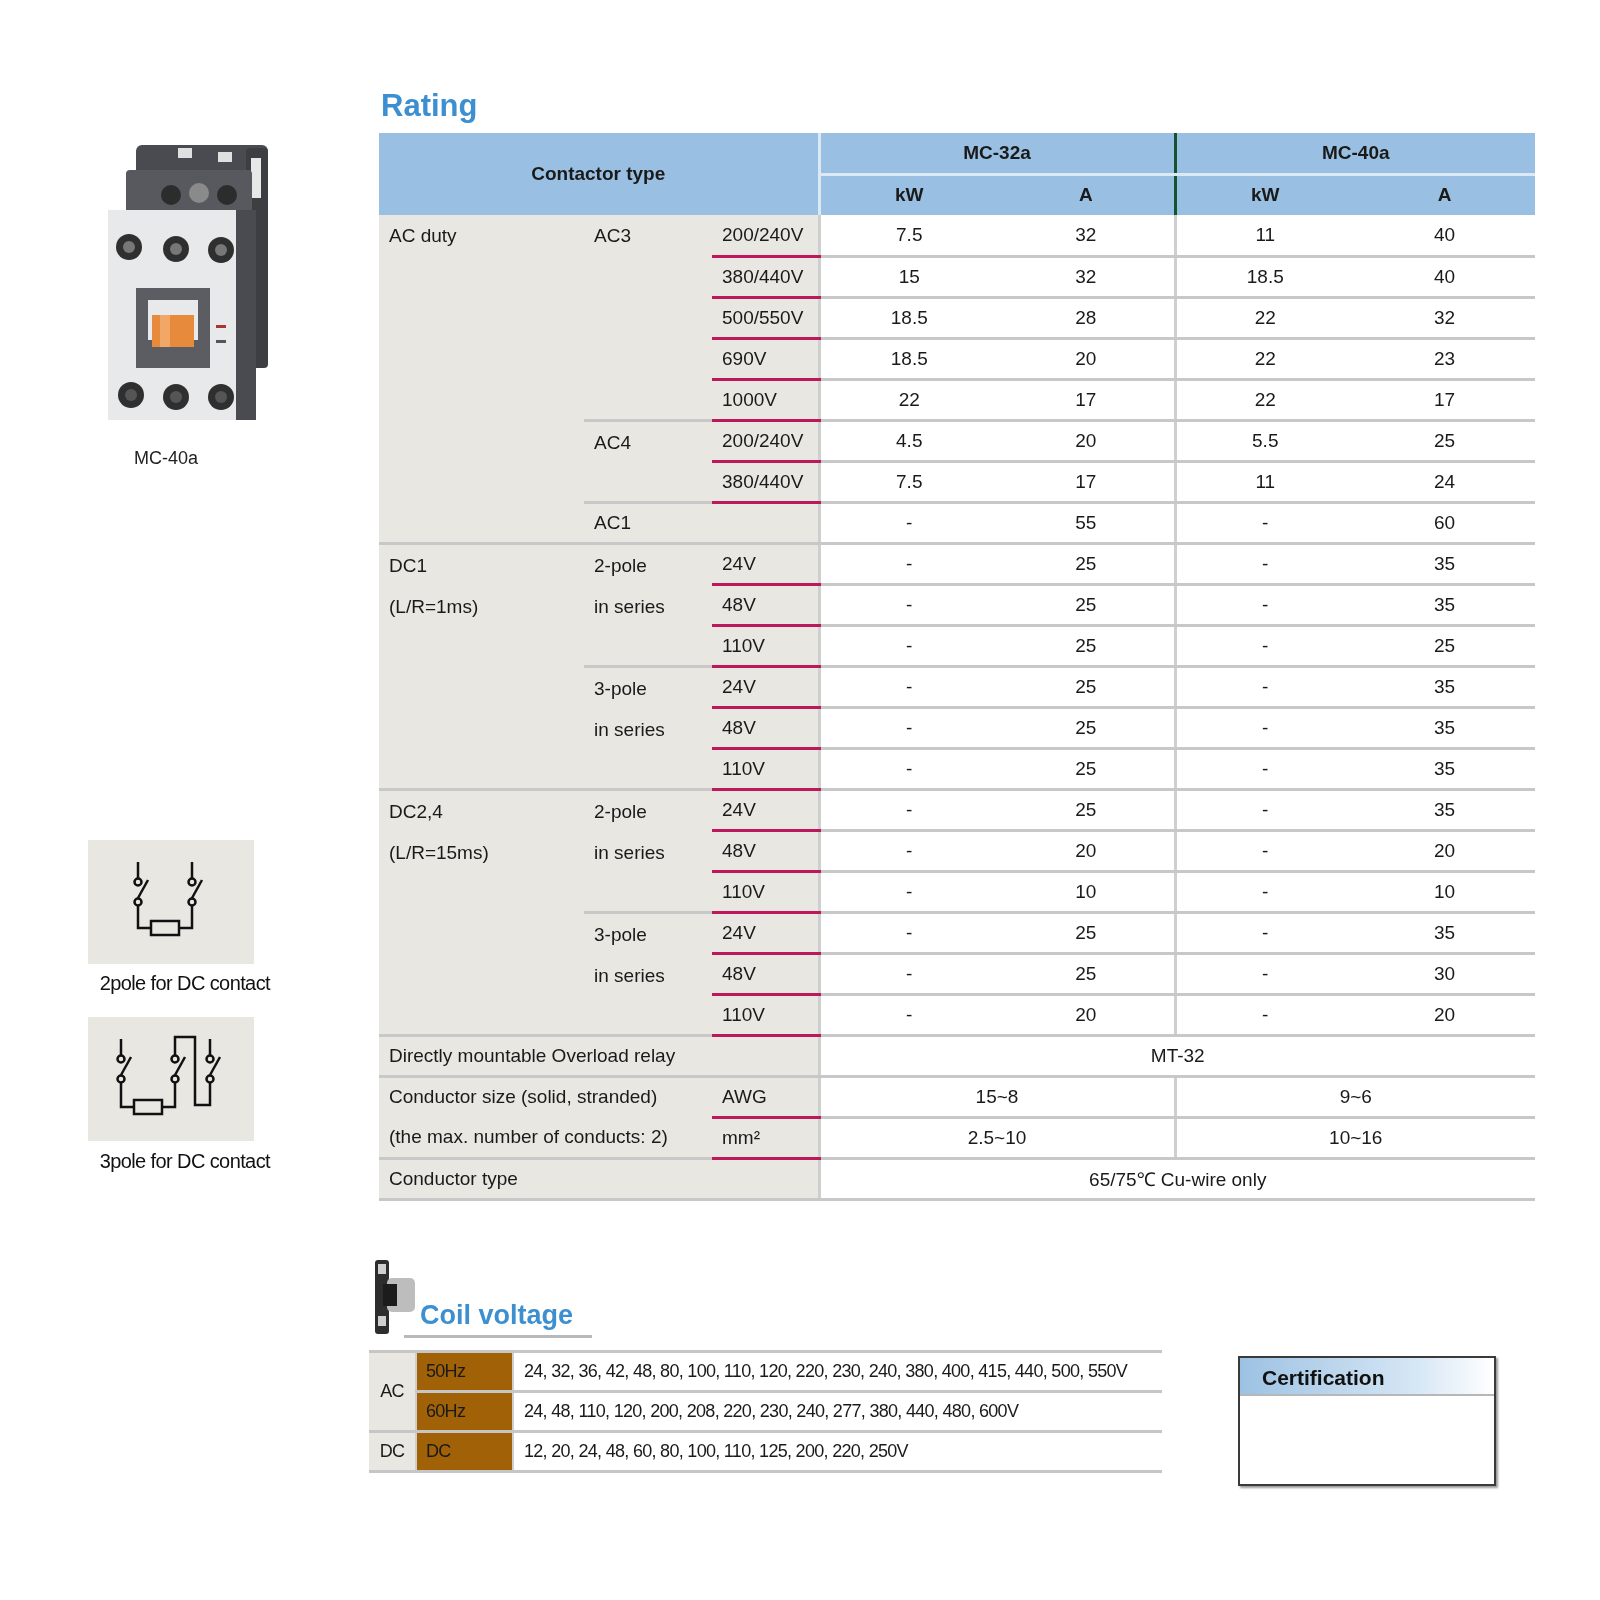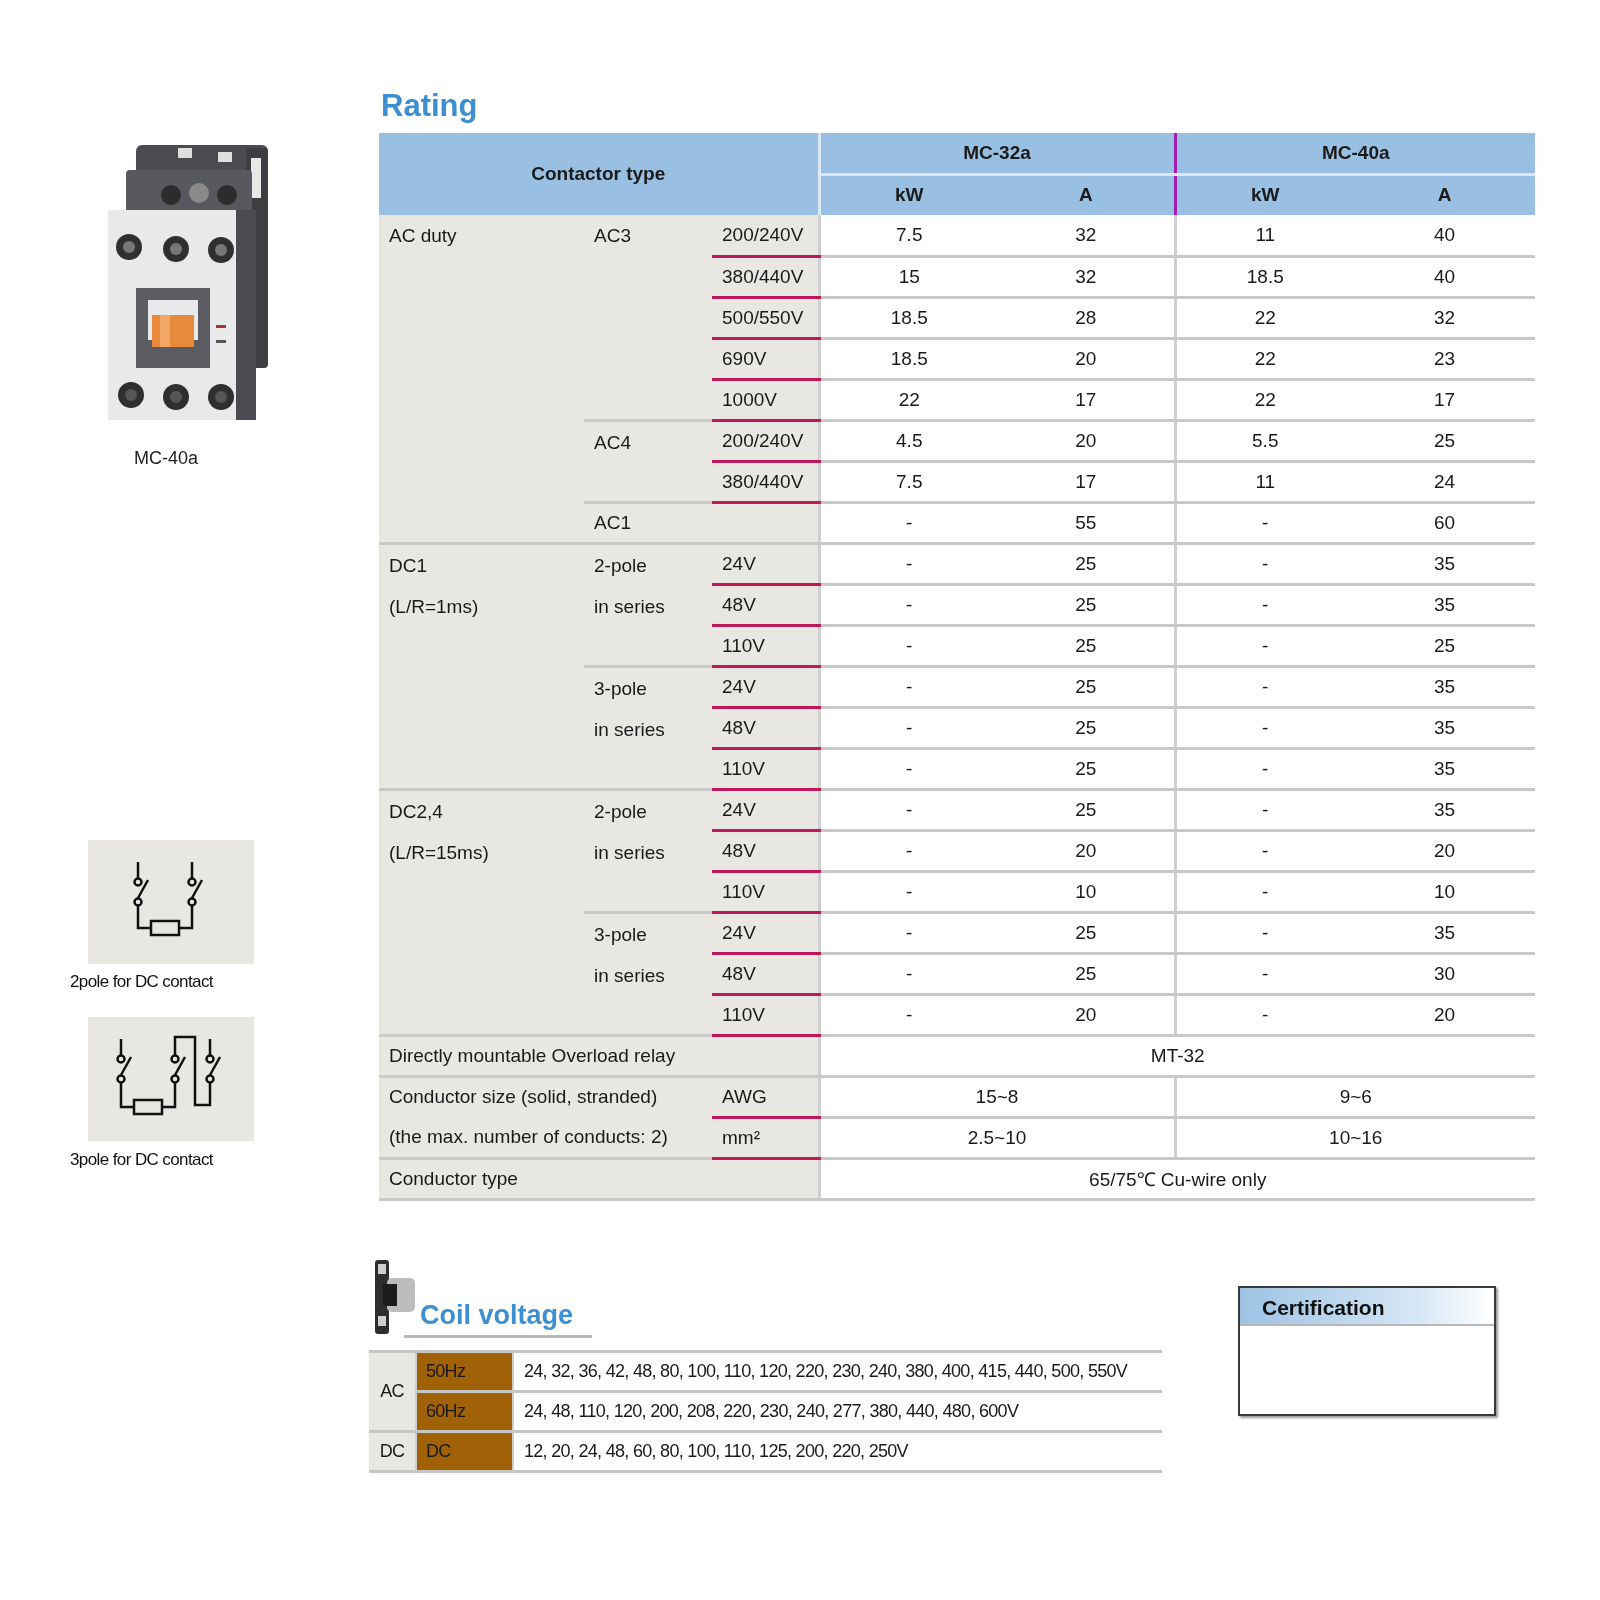--- a/index.html
+++ b/index.html
@@ -4,36 +4,36 @@
 <style>
   * { box-sizing: border-box; }
   html, body { margin: 0; padding: 0; background: #ffffff; }
   body { width: 1600px; height: 1600px; position: relative; font-family: "Liberation Sans", sans-serif; color: #1a1a1a; overflow: hidden; }
 
   
   .product-photo { position: absolute; left: 96px; top: 140px; width: 180px; height: 290px; }
   .product-caption { position: absolute; left: 96px; top: 448px; width: 140px; text-align: center; font-size: 18px; color: #222; }
   .diagram { position: absolute; left: 88px; width: 166px; height: 124px; background: #e9e7e2; }
   .diagram svg { width: 100%; height: 100%; }
-  .diagram-caption { position: absolute; left: 70px; width: 200px; text-align: left; font-size: 17px; letter-spacing: -0.6px; color: #111; }
+  .diagram-caption { position: absolute; left: 70px; width: 200px; text-align: right; font-size: 20px; letter-spacing: -0.6px; color: #111; }
 
   
   .rating-title { position: absolute; left: 381px; top: 88px; font-size: 31px; font-weight: bold; color: #3c8fd0; margin: 0; }
   .rating-table { position: absolute; left: 379px; top: 133px; width: 1156px; border-collapse: collapse; table-layout: fixed; font-size: 19px; }
   .rating-table col.c1 { width: 205px; }
   .rating-table col.c2 { width: 128px; }
   .rating-table col.c3 { width: 107px; }
   .rating-table col.c4 { width: 179px; }
   .rating-table col.c5 { width: 177px; }
   .rating-table col.c6 { width: 179px; }
   .rating-table col.c7 { width: 181px; }
   .rating-table th { background: #99c0e2; font-weight: bold; font-size: 19px; height: 41px; text-align: center; }
   .rating-table thead tr:first-child th.model { border-bottom: 3px solid #dbe9f5; }
   .rating-table th.ctype { border-right: 3px solid #dbe9f5; }
-  .rating-table th.vsep { border-right: 3px solid #a21caf; }
+  .rating-table th.vsep { border-right: 3px solid #14532d; }
   .rating-table td { height: 41px; padding: 0 0 0 10px; vertical-align: middle; }
   .rating-table td.lbl { background: #e9e7e2; }
   .rating-table td.grp { vertical-align: top; padding-top: 10px; line-height: 41px; padding-top: 0; }
   .rating-table td.v { text-align: center; padding: 0; background: #fff; border-bottom: 3px solid #c8c8c8; }
   .rating-table td.volt { border-bottom: 3px solid #be185d; }
   .rating-table td.sub { border-bottom: 3px solid #c8c8c8; }
   .rating-table td.main { border-bottom: 3px solid #c8c8c8; }
   .rating-table td.sepr { border-right: 3px solid #cfcfcf; }
   .rating-table td.vsep { border-right: 3px solid #cfcfcf; }
 
@@ -45,21 +45,21 @@
   .coil-table col.a { width: 47px; }
   .coil-table col.b { width: 97px; }
   .coil-table col.c { width: 649px; }
   .coil-table td { height: 40px; border-top: 3px solid #c6c6c6; vertical-align: middle; }
   .coil-table tr:last-child td { border-bottom: 3px solid #c6c6c6; }
   .coil-table td.k1 { background: #e9e7e2; text-align: center; border-right: 2px solid #cfcfcf; }
   .coil-table td.k2 { background: #a16207; padding-left: 9px; border-right: 2px solid #cfcfcf; }
   .coil-table td.val { padding-left: 10px; background: #fff; }
 
   
-  .cert-box { position: absolute; left: 1238px; top: 1286px; width: 258px; height: 130px; border: 2px solid #3a3a3a; box-shadow: 2px 2px 2px #9a9a9a; }
+  .cert-box { position: absolute; left: 1238px; top: 1356px; width: 258px; height: 130px; border: 2px solid #3a3a3a; box-shadow: 2px 2px 2px #9a9a9a; }
   .cert-head { height: 38px; background: linear-gradient(90deg, #9cc2e3 0%, #d7e7f5 70%, #ffffff 100%); border-bottom: 2px solid #b7b7b7; padding-left: 22px; font-size: 21px; font-weight: bold; line-height: 40px; color: #111; }
   .cert-list { list-style: none; margin: 0; padding: 4px 0 0 14px; }
   .cert-list li { font-size: 18px; line-height: 28px; color: #111; }
   .cert-list li::before { content: "\2022"; margin-right: 4px; font-size: 12px; vertical-align: middle; }
 </style>
 </head>
 <body>
 
 <div class="product-photo">
   <svg viewBox="0 0 180 290" width="180" height="290">

